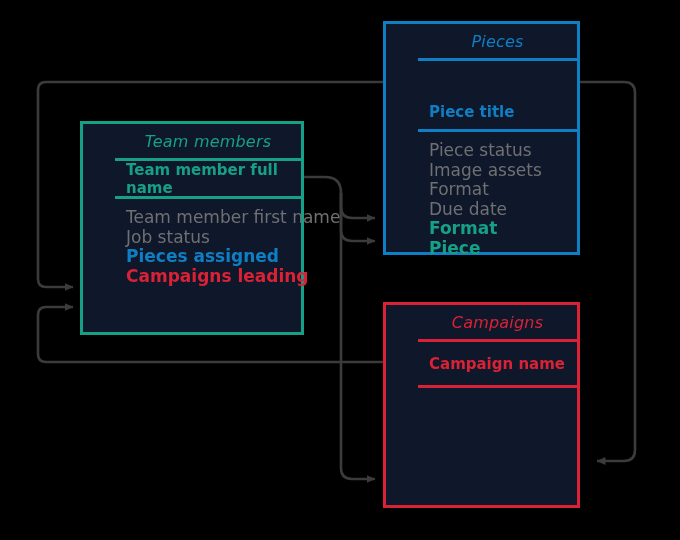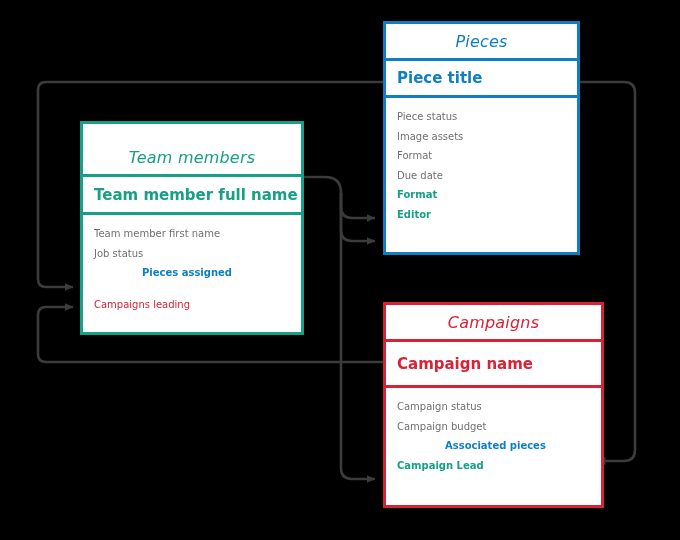--- a/index.html
+++ b/index.html
@@ -30,21 +30,22 @@
     height: 540px;
     z-index: 1;
   }
 
   .entity {
     position: absolute;
     z-index: 2;
     box-sizing: border-box;
     border-style: solid;
     border-width: 3px;
-    background: #ffffff;
+    background: #0f172a;
+    padding-left: 32px;
   }
 
   .entity .ent-header {
     box-sizing: border-box;
     height: 37px;
     display: flex;
     align-items: center;
     justify-content: center;
     font-style: italic;
     font-size: 16px;
@@ -64,50 +65,50 @@
     border-bottom-style: solid;
     border-bottom-width: 3px;
   }
 
   .entity .ent-fields {
     box-sizing: border-box;
     padding: 9px 0 0 11px;
   }
 
   .ent-field {
-    font-size: 10px;
+    font-size: 17px;
     line-height: 19.5px;
     white-space: nowrap;
   }
   .ent-field.plain   { color: #6f7072; font-weight: 400; }
-  .ent-field.blue    { color: #0f7fc4; font-weight: bold; margin-left: 48px; }
-  .ent-field.red     { color: #d92235; font-weight: normal; margin-top: 12px; }
+  .ent-field.blue    { color: #0f7fc4; font-weight: bold; }
+  .ent-field.red     { color: #d92235; font-weight: bold; }
   .ent-field.green   { color: #16a085; font-weight: bold; }
 
   
   .theme-blue  { border-color: #0f7fc4; }
   .theme-blue  .ent-header { border-bottom-color: #0f7fc4; color: #0f7fc4; }
   .theme-blue  .ent-key    { border-bottom-color: #0f7fc4; color: #0f7fc4; }
 
   .theme-green { border-color: #16a085; }
-  .theme-green .ent-header { border-bottom-color: #16a085; color: #16a085; margin-top: 16px; }
+  .theme-green .ent-header { border-bottom-color: #16a085; color: #16a085; }
   .theme-green .ent-key    { border-bottom-color: #16a085; color: #16a085; }
 
   .theme-red   { border-color: #d92235; }
   .theme-red   .ent-header { border-bottom-color: #d92235; color: #d92235; }
   .theme-red   .ent-key    { border-bottom-color: #d92235; color: #d92235; }
 
   
   #entity-pieces       { left: 383px; top: 21px;  width: 197px; height: 234px; }
-  #entity-pieces .ent-key { height: 37px; }
+  #entity-pieces .ent-key { height: 37px; margin-top: 34px; }
 
   #entity-team         { left: 80px;  top: 121px; width: 224px; height: 214px; }
-  #entity-team .ent-key { height: 38px; text-align: right; }
+  #entity-team .ent-key { height: 38px; }
 
-  #entity-campaigns    { left: 383px; top: 302px; width: 221px; height: 206px; }
+  #entity-campaigns    { left: 383px; top: 302px; width: 197px; height: 206px; }
   #entity-campaigns .ent-key { height: 46px; text-align: center; }
 </style>
 </head>
 <body>
 
 <div id="canvas">
 
   <svg id="connectors" viewBox="0 0 680 540" width="680" height="540">
     <defs>
       <marker id="arrow" markerWidth="9" markerHeight="8" refX="8.5" refY="4" orient="auto" markerUnits="userSpaceOnUse">
@@ -130,39 +131,33 @@
 
   <div class="entity theme-blue" id="entity-pieces">
     <div class="ent-header">Pieces</div>
     <div class="ent-key">Piece title</div>
     <div class="ent-fields">
       <div class="ent-field plain">Piece status</div>
       <div class="ent-field plain">Image assets</div>
       <div class="ent-field plain">Format</div>
       <div class="ent-field plain">Due date</div>
       <div class="ent-field green">Format</div>
-      <div class="ent-field green">Editor</div>
+      <div class="ent-field green">Piece</div>
     </div>
   </div>
 
   <div class="entity theme-green" id="entity-team">
     <div class="ent-header">Team members</div>
     <div class="ent-key">Team member full name</div>
     <div class="ent-fields">
       <div class="ent-field plain">Team member first name</div>
       <div class="ent-field plain">Job status</div>
       <div class="ent-field blue">Pieces assigned</div>
       <div class="ent-field red">Campaigns leading</div>
     </div>
   </div>
 
   <div class="entity theme-red" id="entity-campaigns">
     <div class="ent-header">Campaigns</div>
     <div class="ent-key">Campaign name</div>
-    <div class="ent-fields">
-      <div class="ent-field plain">Campaign status</div>
-      <div class="ent-field plain">Campaign budget</div>
-      <div class="ent-field blue">Associated pieces</div>
-      <div class="ent-field green">Campaign Lead</div>
-    </div>
   </div>
 
 </div>
 
 </body></html>

